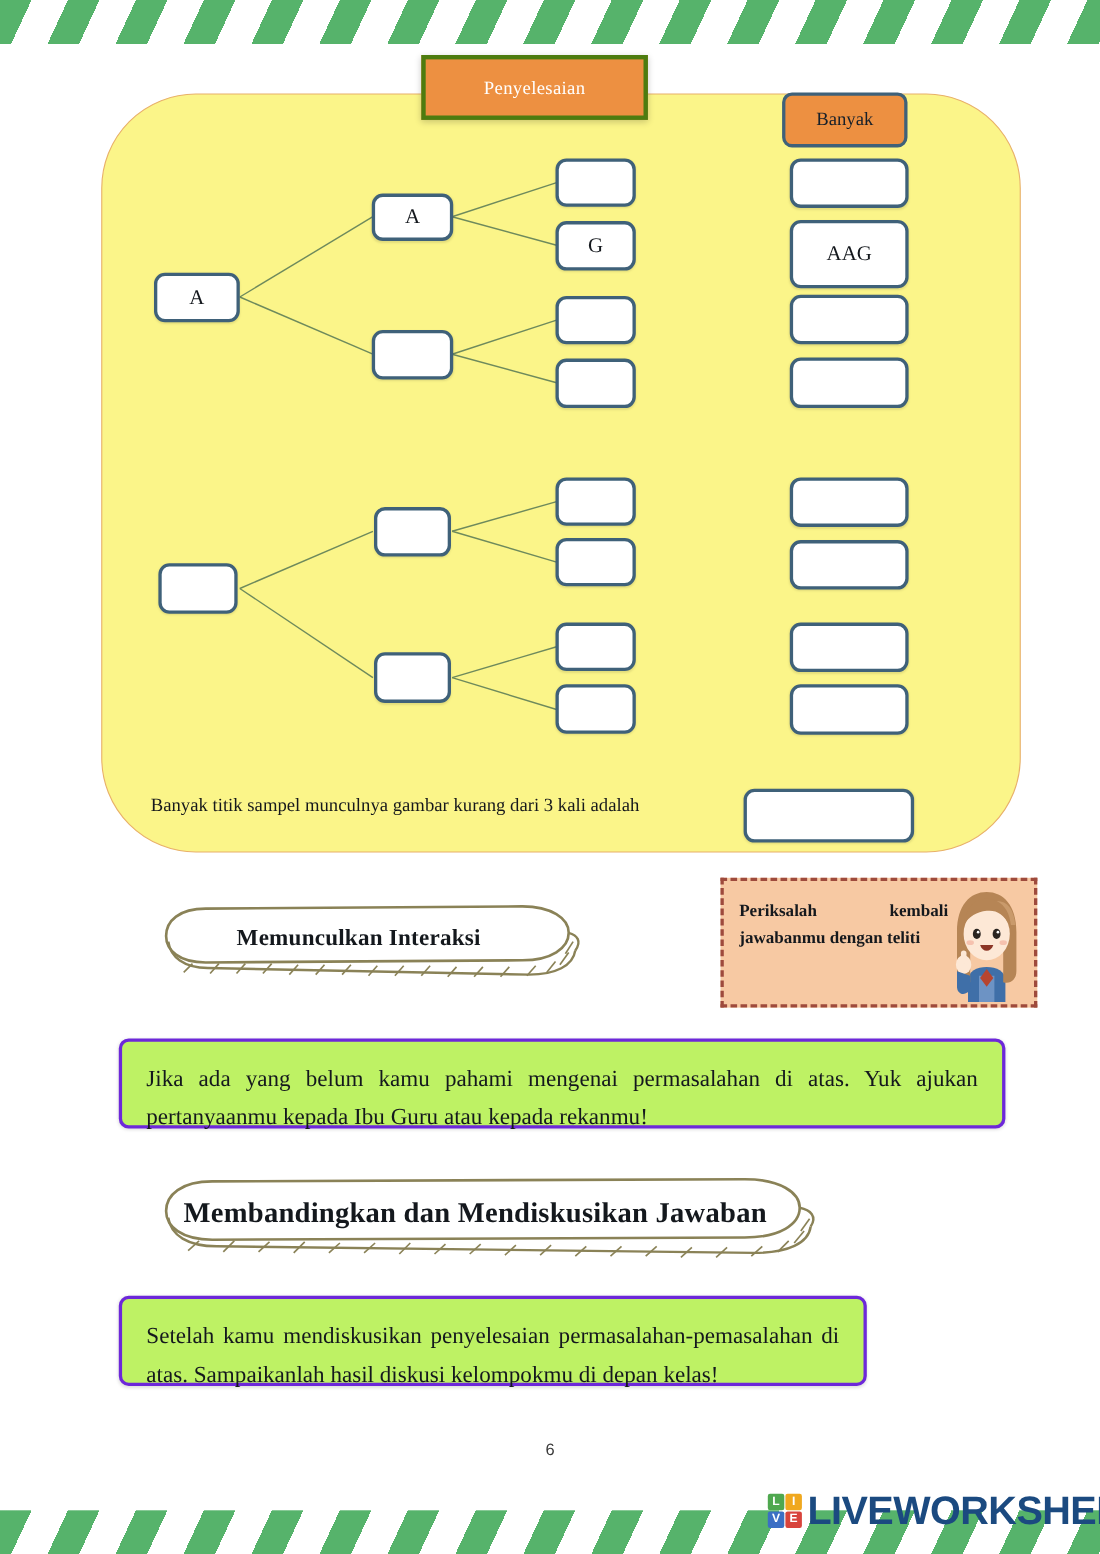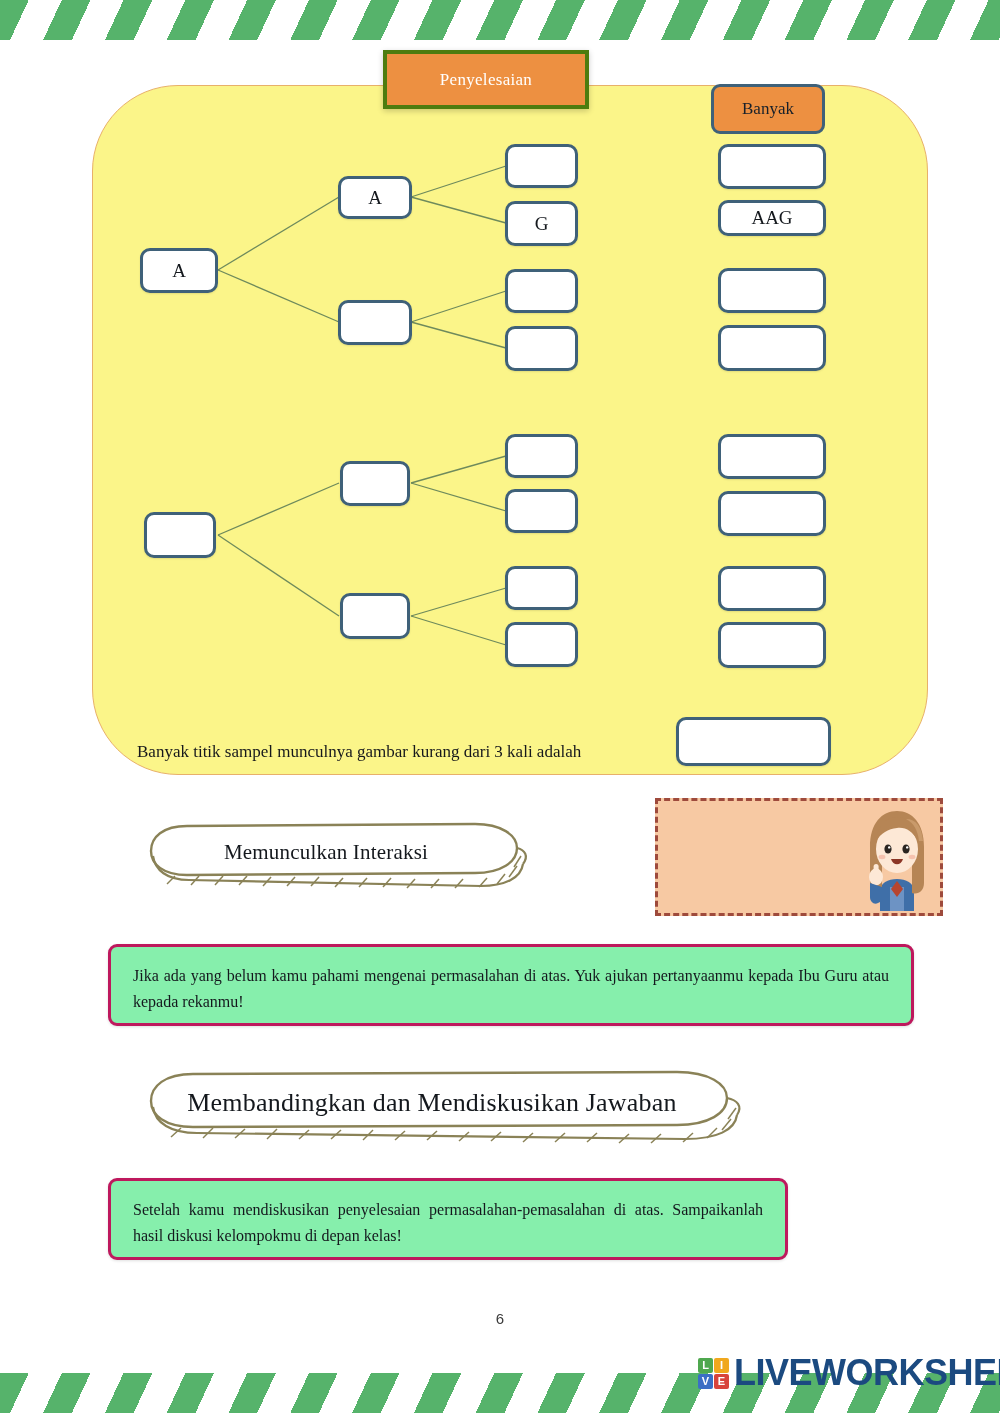--- a/index.html
+++ b/index.html
@@ -112,21 +112,20 @@
 
   
   .panel-question {
     position: absolute;
     left: 137px;
     top: 722px;
     width: 530px;
     font-size: 17px;
     color: #16181c;
     z-index: 5;
-    margin-top: 20px;
   }
   .panel-question-cell {
     position: absolute;
     left: 676px;
     top: 717px;
     width: 155px;
     height: 49px;
     z-index: 5;
   }
 
@@ -137,21 +136,21 @@
   }
   .banner .banner-label {
     position: absolute;
     left: 0;
     top: 0;
     width: 100%;
     height: 100%;
     display: flex;
     align-items: center;
     justify-content: center;
-    font-weight: normal;
+    font-weight: bold;
     font-size: 21px;
     color: #14181d;
     padding-bottom: 16px;
     box-sizing: border-box;
     letter-spacing: 0.2px;
   }
   #banner-interaksi { left: 145px; top: 822px; width: 390px; height: 76px; }
   #banner-interaksi .banner-label { font-size: 21px; padding-right: 28px; }
   #banner-diskusi { left: 145px; top: 1070px; width: 608px; height: 82px; }
   #banner-diskusi .banner-label { font-size: 26px; padding-right: 34px; }
@@ -184,26 +183,26 @@
     position: absolute;
     right: 6px;
     top: 6px;
     width: 74px;
     height: 106px;
   }
 
   
   .note-box {
     position: absolute;
-    background: #86efac;
-    border: 3px solid #be185d;
+    background: #bef264;
+    border: 3px solid #6d28d9;
     border-radius: 9px;
     box-sizing: border-box;
     padding: 16px 22px 14px 22px;
-    font-size: 16px;
+    font-size: 21px;
     line-height: 1.65;
     color: #14181d;
     text-align: justify;
     z-index: 5;
     box-shadow: 0 1px 3px rgba(0,0,0,0.12);
   }
   #note-tanya { left: 108px; top: 944px; width: 806px; height: 82px; }
   #note-diskusi { left: 108px; top: 1178px; width: 680px; height: 82px; }
 
   
@@ -310,21 +309,21 @@
 
 <div class="cell" style="left:340px; top:461px; width:70px; height:45px;"></div>
 <div class="cell" style="left:340px; top:593px; width:70px; height:46px;"></div>
 
 <div class="cell" style="left:505px; top:434px; width:73px; height:44px;"></div>
 <div class="cell" style="left:505px; top:489px; width:73px; height:44px;"></div>
 <div class="cell" style="left:505px; top:566px; width:73px; height:44px;"></div>
 <div class="cell" style="left:505px; top:622px; width:73px; height:45px;"></div>
 
 <div class="cell" style="left:718px; top:144px; width:108px; height:45px;"></div>
-<div class="cell" style="left:718px; top:200px; width:108px; height:36px;">AAG</div>
+<div class="cell" style="left:718px; top:200px; width:108px; height:62px;">AAG</div>
 <div class="cell" style="left:718px; top:268px; width:108px; height:45px;"></div>
 <div class="cell" style="left:718px; top:325px; width:108px; height:46px;"></div>
 
 <div class="cell" style="left:718px; top:434px; width:108px; height:45px;"></div>
 <div class="cell" style="left:718px; top:491px; width:108px; height:45px;"></div>
 <div class="cell" style="left:718px; top:566px; width:108px; height:45px;"></div>
 <div class="cell" style="left:718px; top:622px; width:108px; height:46px;"></div>
 
 <div class="panel-question">Banyak titik sampel munculnya gambar kurang dari 3 kali adalah</div>
 <div class="cell panel-question-cell"></div>
@@ -355,20 +354,21 @@
       <line x1="372" y1="44" x2="364" y2="55"></line>
       <line x1="376" y1="34" x2="369" y2="45"></line>
     </g>
   </svg>
   <div class="banner-label">Memunculkan Interaksi</div>
 </div>
 
 <div class="note-box" id="note-tanya">Jika ada yang belum kamu pahami mengenai permasalahan di atas. Yuk ajukan pertanyaanmu kepada Ibu Guru atau kepada rekanmu!</div>
 
 <div class="reminder">
+  <div class="reminder-text">Periksalah kembali jawabanmu dengan teliti</div>
   <svg class="reminder-figure" viewBox="0 0 74 106" xmlns="http://www.w3.org/2000/svg">
 
     <path d="M20,104 L20,84 C20,76 28,72 37,72 C46,72 54,76 54,84 L54,104 Z" fill="#3f6fa8"></path>
     <path d="M30,104 L30,80 L44,80 L44,104 Z" fill="#6d93c4"></path>
     <path d="M37,74 L31,82 L37,90 L43,82 Z" fill="#b7452f"></path>
 
     <path d="M10,40 C10,16 22,4 37,4 C52,4 64,16 64,40 L64,76 C64,84 58,88 52,86 L52,44 L22,44 L22,86 C16,88 10,84 10,76 Z" fill="#b68555"></path>
 
     <ellipse cx="37" cy="42" rx="21" ry="24" fill="#fde8d6"></ellipse>
 

